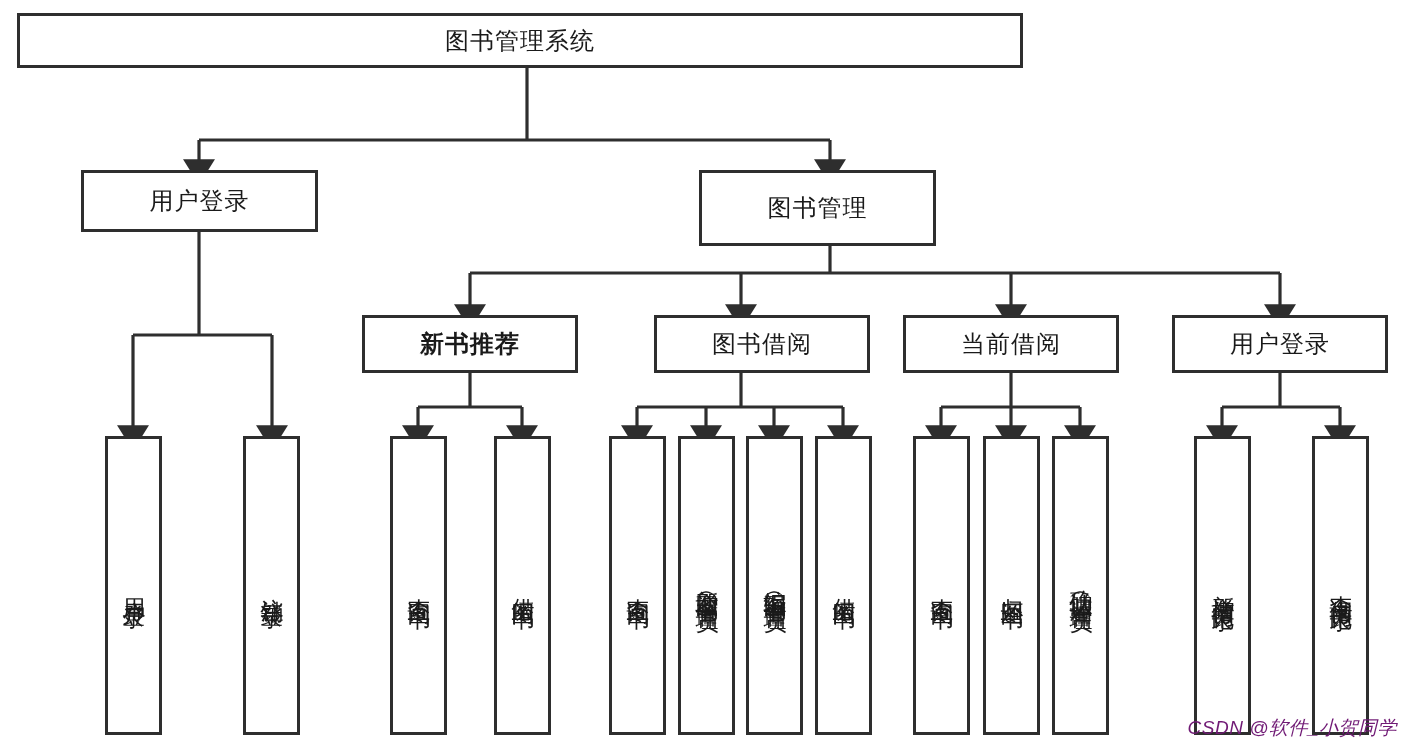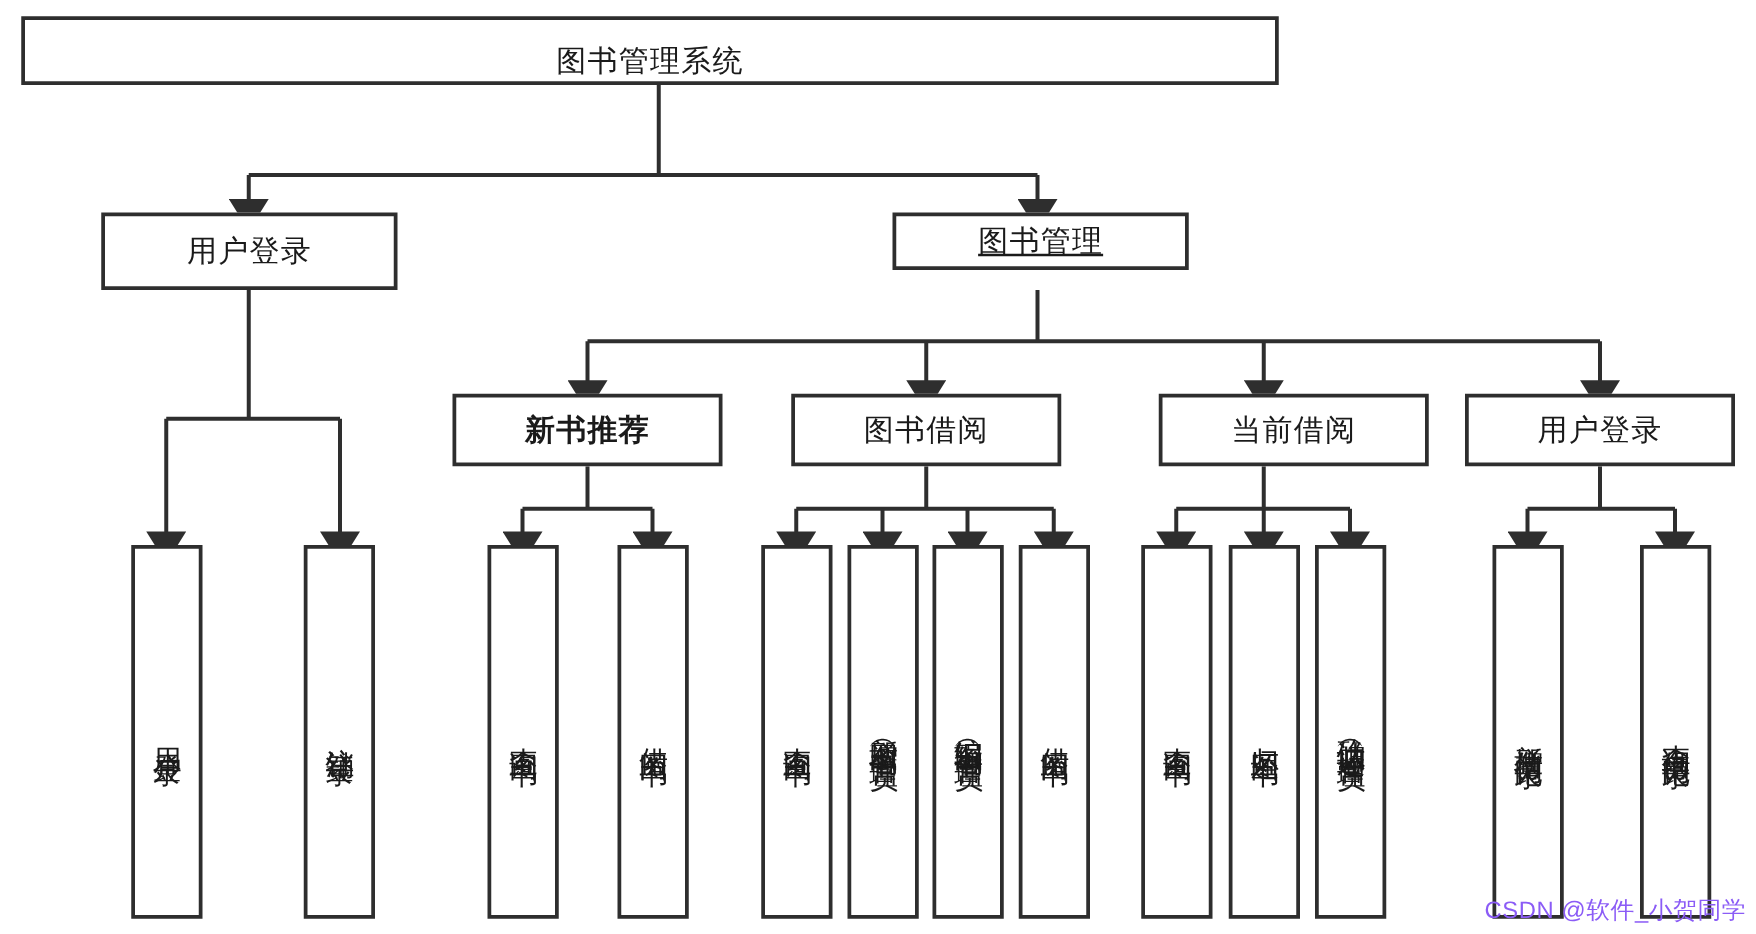--- a/index.html
+++ b/index.html
@@ -59,23 +59,24 @@
     align-items: center;
     justify-content: center;
     width: 100%;
     height: 100%;
   }
   .watermark {
     position: absolute;
     right: 8px;
     bottom: 6px;
     font-size: 19px;
-    color: #8b5cf6;
+    color: #701a75;
     letter-spacing: 0.5px;
     white-space: nowrap;
+    font-style: italic;
   }
 </style>
 </head>
 <body>
 
 <div id="canvas">
 
   <svg class="edges" viewBox="0 0 1405 747" xmlns="http://www.w3.org/2000/svg">
     <defs>
       <marker id="arrow" markerWidth="9" markerHeight="10" refX="1.2" refY="5" orient="auto" markerUnits="strokeWidth">
@@ -121,38 +122,38 @@
       <path d="M1011,407 L1011,429" marker-end="url(#arrow)"></path>
       <path d="M1080,407 L1080,429" marker-end="url(#arrow)"></path>
 
       <path d="M1280,373 L1280,407"></path>
       <path d="M1222,407 L1340,407"></path>
       <path d="M1222,407 L1222,429" marker-end="url(#arrow)"></path>
       <path d="M1340,407 L1340,429" marker-end="url(#arrow)"></path>
     </g>
   </svg>
 
-  <div class="node horiz" style="left:17px; top:13px; width:1006px; height:55px;align-items:flex-end;">
+  <div class="node horiz" style="left:17px; top:13px; width:1006px; height:55px;">
     <span>图书管理系统</span>
   </div>
 
   <div class="node horiz" style="left:81px; top:170px; width:237px; height:62px;">
     <span>用户登录</span>
   </div>
-  <div class="node horiz" style="left:714px; top:170px; width:237px; height:46px;text-decoration:underline;">
+  <div class="node horiz" style="left:699px; top:170px; width:237px; height:76px;">
     <span>图书管理</span>
   </div>
 
   <div class="node horiz" style="left:362px; top:315px; width:216px; height:58px;font-weight:bold;">
     <span>新书推荐</span>
   </div>
-  <div class="node horiz" style="left:633px; top:315px; width:216px; height:58px;">
+  <div class="node horiz" style="left:654px; top:315px; width:216px; height:58px;">
     <span>图书借阅</span>
   </div>
-  <div class="node horiz" style="left:903px; top:315px; width:216px; height:58px;margin-left:24px;">
+  <div class="node horiz" style="left:903px; top:315px; width:216px; height:58px;">
     <span>当前借阅</span>
   </div>
   <div class="node horiz" style="left:1172px; top:315px; width:216px; height:58px;">
     <span>用户登录</span>
   </div>
 
   <div class="node leaf" style="left:105px; top:436px; width:57px; height:299px;">
     <span class="leaf-inner">
       <span class="vtext">用户登录</span>
     </span>

